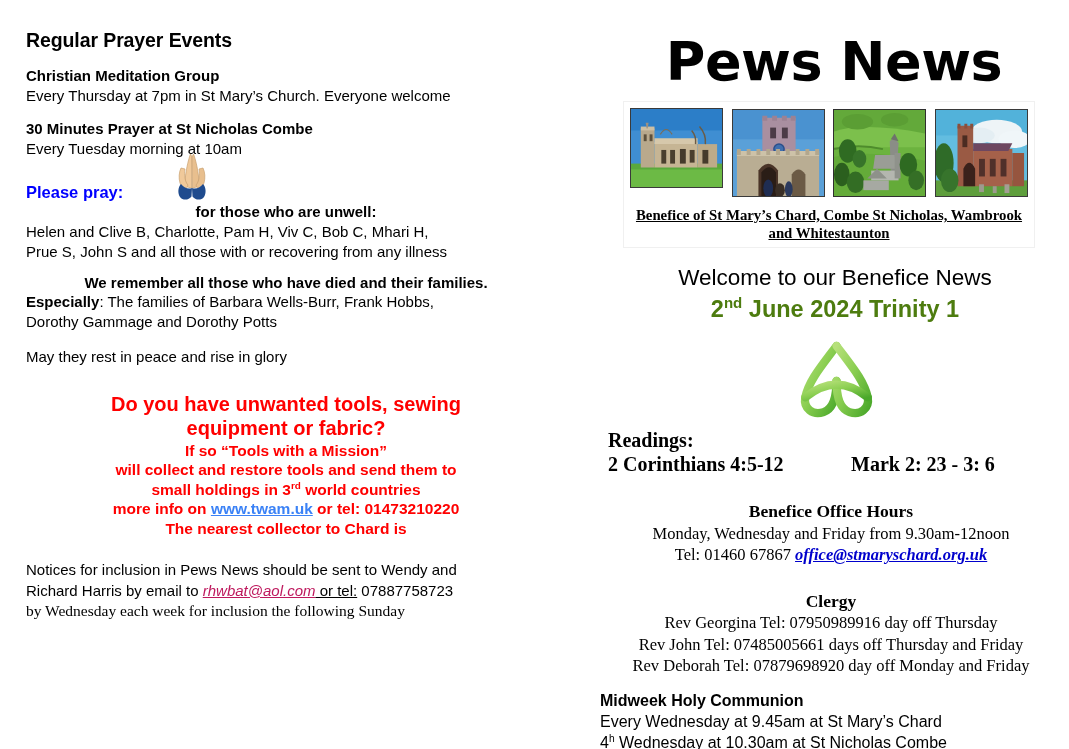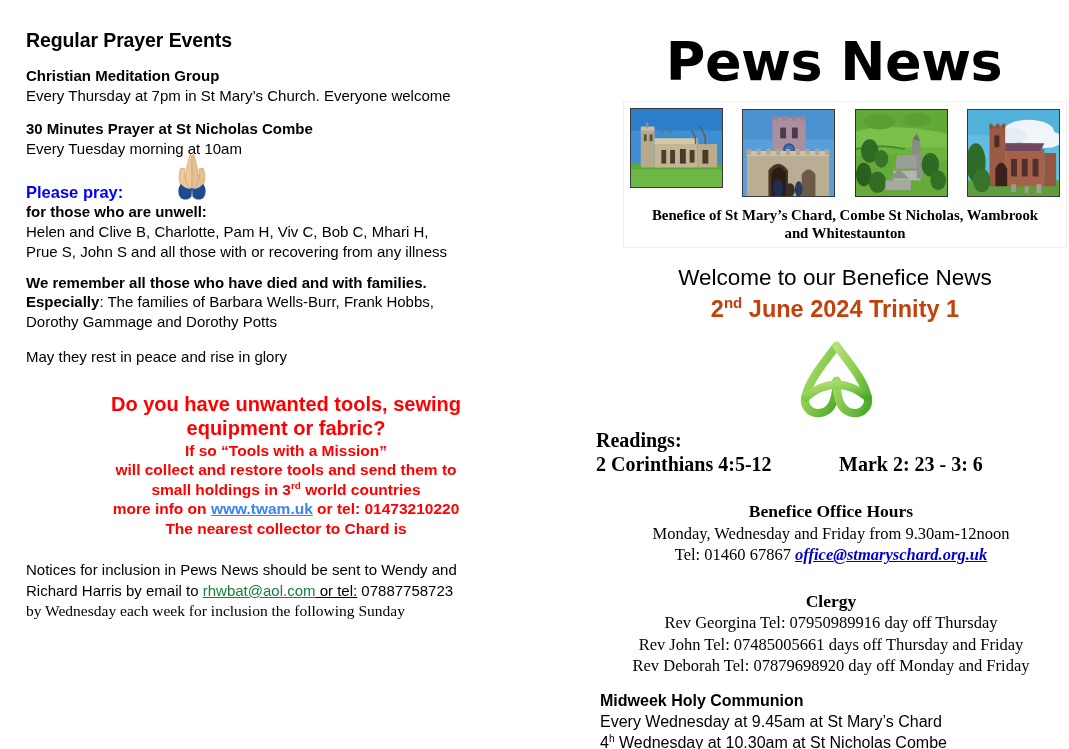--- a/index.html
+++ b/index.html
@@ -61,20 +61,21 @@
   .pray-head {
     color: #0000ff;
     font-weight: bold;
     font-size: 16.5px;
     line-height: 1.25;
   }
   .pray-sub {
     font-weight: bold;
     font-size: 15px;
     line-height: 1.3;
+    text-align: center;
   }
   .pray-line {
     font-size: 15px;
     line-height: 1.33;
   }
   .gap-sm { height: 11px; }
   .gap-md { height: 15px; }
 
   
   .promo {
@@ -101,22 +102,23 @@
     line-height: 0;
   }
 
   
   .notice {
     margin-top: 22px;
     font-size: 15px;
     line-height: 1.36;
   }
   .notice .ul-blue {
-    color: #15803d;
+    color: #be185d;
     text-decoration: underline;
+    font-style: italic;
   }
   .notice .ul-black {
     color: #000000;
     text-decoration: underline;
   }
   .notice-serif {
     font-family: "Liberation Serif", serif;
     font-size: 15.5px;
     line-height: 1.3;
   }
@@ -135,24 +137,25 @@
     font-weight: bold;
     letter-spacing: -0.5px;
     margin-top: 30px;
     margin-left: 18px;
     font-family: "DejaVu Sans", sans-serif;
   }
 
   
   .photo-box {
     margin: 8px 0 0 27px;
-    width: 444px;
+    width: 412px;
     border: 1px solid #f0f0f0;
     padding: 6px 0 4px 0;
     box-sizing: border-box;
+    text-decoration: underline;
   }
   .photo-row {
     display: flex;
     justify-content: space-between;
     align-items: flex-start;
     padding: 0 6px;
     box-sizing: border-box;
     height: 90px;
   }
   .photo {
@@ -180,36 +183,36 @@
     text-align: center;
     font-size: 22.5px;
     margin-top: 16px;
     margin-left: 20px;
     line-height: 1.2;
   }
   .datetitle {
     text-align: center;
     font-size: 23.5px;
     font-weight: bold;
-    color: #c2410c;
+    color: #4d7c0f;
     margin-top: 4px;
     margin-left: 20px;
     line-height: 1.2;
   }
 
   .triquetra-wrap {
     text-align: center;
     margin-top: 10px;
     margin-left: 22px;
     height: 92px;
   }
 
   .readings {
     font-family: "Liberation Serif", serif;
-    margin-left: 0;
+    margin-left: 12px;
     margin-top: 4px;
   }
   .readings-h {
     font-size: 20px;
     font-weight: bold;
     line-height: 1.18;
   }
   .readings-row {
     font-size: 20px;
     font-weight: bold;
@@ -284,21 +287,21 @@
         <path d="M35 33 C38 36 38.5 42 36 46 C33 50 27 49 24.5 45.5 L24 37 C28 38.5 32.5 36.5 35 33 Z" fill="#1f4b8e"></path>
       </svg>
 
       <div class="pray-head">Please pray:</div>
       <div class="pray-sub">for those who are unwell:</div>
       <div class="pray-line">Helen and Clive B, Charlotte, Pam H, Viv C, Bob C, Mhari H,</div>
       <div class="pray-line">Prue S, John S and all those with or recovering from any illness</div>
 
       <div class="gap-sm"></div>
 
-      <div class="pray-sub">We remember all those who have died and with families.</div>
+      <div class="pray-sub">We remember all those who have died and their families.</div>
       <div class="pray-line"><b>Especially</b><span>: The families of Barbara Wells-Burr, Frank Hobbs,</span></div>
       <div class="pray-line">Dorothy Gammage and Dorothy Potts</div>
 
       <div class="gap-md"></div>
 
       <div class="pray-line">May they rest in peace and rise in glory</div>
     </div>
 
     <div class="promo">
       <div class="promo-h">Do you have unwanted tools, sewing</div>

